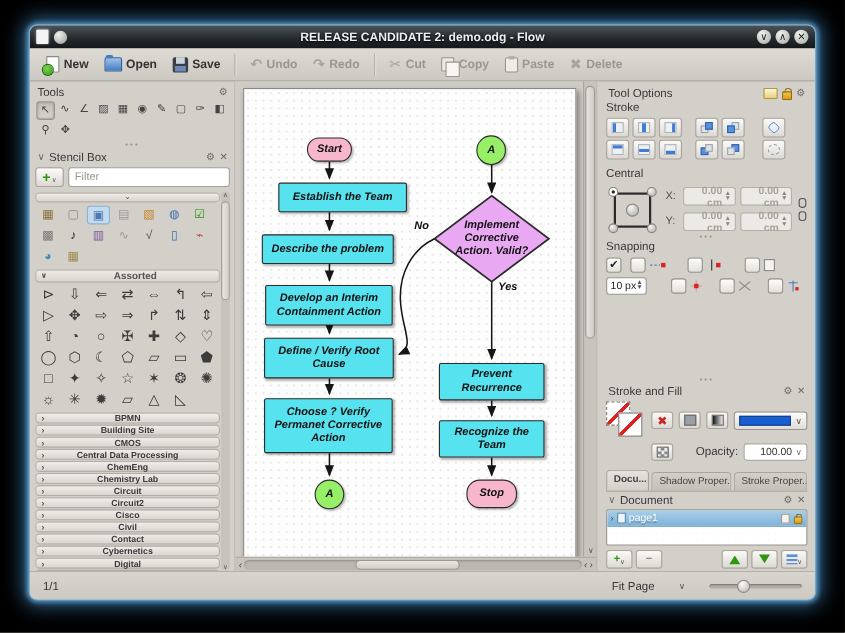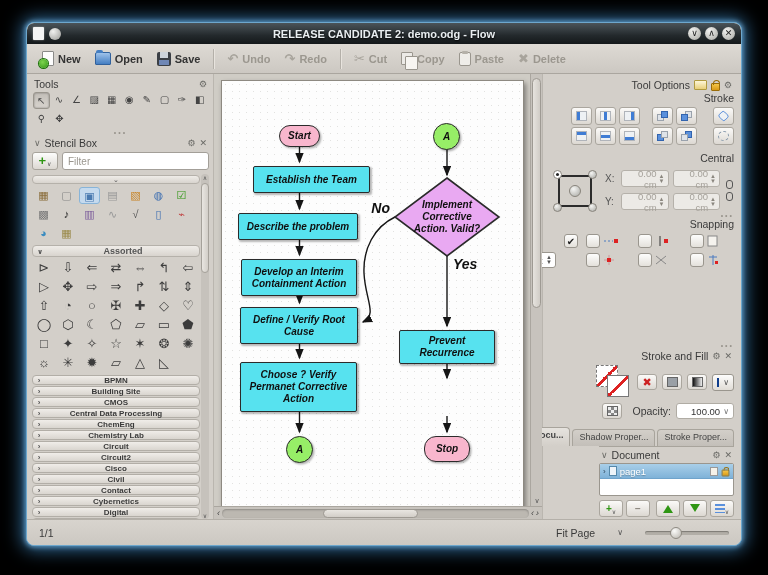--- a/index.html
+++ b/index.html
@@ -125,25 +125,25 @@
     background:linear-gradient(#e9e6e1,#d2cec8); border:1px solid #9e9a93; border-radius:5px; }
   .hscroll .ar { font-size:9px; color:#444; line-height:9px; }
   
   .fc-node { position:absolute; display:flex; align-items:center; justify-content:center;
     text-align:center; font-size:10px; font-weight:600; color:#101010; line-height:1.18;
     border:1.5px solid #2b2b2b; box-shadow:1.5px 1.5px 2px rgba(0,0,0,.28); padding:1px; }
   .proc { background:#57e2ef; border-radius:2px; }
   .term { background:#f8b6cd; border-radius:12px; }
   .conn { background:#97ee67; border-radius:50%; }
   .fc-dec-text { position:absolute; border:none; background:transparent; box-shadow:none; }
-  .edge-label { position:absolute; font-size:14px; font-weight:600; color:#101010; }
+  .edge-label { position:absolute; font-size:10px; font-weight:600; color:#101010; }
   svg.edges { position:absolute; left:0; top:0; }
   
   .rdock { width:199px; flex:0 0 auto; border-left:1px solid #bab6af; display:flex;
-    flex-direction:column; padding:3px 7px 0 8px; font-size:10.5px; color:#3a3a3a;align-items:flex-end; }
+    flex-direction:column; padding:3px 7px 0 8px; font-size:10.5px; color:#3a3a3a; }
   .sect-label { height:14px; flex:0 0 auto; }
   .btnrow { display:flex; gap:3px; margin:1px 0; flex:0 0 auto; align-items:center; }
   .sqbtn { width:21px; height:18px; border:1px solid #aaa69e; border-radius:3px;
     background:linear-gradient(#fbfaf8,#dcd8d2); display:flex; align-items:center;
     justify-content:center; }
   .gap6 { width:6px; } .gap10 { width:10px; }
   .mini { width:11px; height:10px; border:1px solid #b0b4ba; background:#eef1f4; position:relative; }
   .m-l { box-shadow:inset 3px 0 0 #3f7cd4; } .m-r { box-shadow:inset -3px 0 0 #3f7cd4; }
   .m-c { background:linear-gradient(90deg,#eef1f4 3px,#3f7cd4 3px,#3f7cd4 6px,#eef1f4 6px); }
   .m-t { box-shadow:inset 0 3px 0 #3f7cd4; } .m-b { box-shadow:inset 0 -3px 0 #3f7cd4; }
@@ -164,21 +164,21 @@
   .anchor .dot.tl { left:0; top:0; background:#fff; }
   .anchor .dot.tl::after { content:""; position:absolute; left:2px; top:2px; width:3px; height:3px;
     border-radius:50%; background:#222; }
   .anchor .dot.tr { right:0; top:0; } .anchor .dot.bl { left:0; bottom:0; } .anchor .dot.br { right:0; bottom:0; }
   .anchor .dot.ctr { left:16px; top:15px; width:12px; height:12px; }
   .geo-fields { flex:1; display:flex; flex-direction:column; gap:6px; justify-content:center; }
   .frow { display:flex; align-items:center; gap:4px; }
   .frow .lab { width:12px; font-size:10px; color:#555; }
   .spinfield { flex:1; height:17px; border:1px solid #b5b1aa; border-radius:3px; background:#eceae6;
     color:#a5a19a; font-size:9.5px; display:flex; align-items:center; padding:0 3px; }
-  .spinfield .v { flex:1; text-align:right; }
+  .spinfield .v { flex:1; text-align:right;font-weight:bold; }
   .spinfield .spin { font-size:6px; line-height:5px; color:#8a867e; margin-left:2px; }
   .chain-col { width:8px; display:flex; flex-direction:column; justify-content:center; gap:3px; }
   .chain { width:7px; height:9px; border:1.5px solid #555; border-radius:3px; }
   .snaprow { display:flex; align-items:center; gap:8px; margin:2px 0; flex:0 0 auto; }
   .chk { width:14px; height:14px; border:1px solid #9a968e; border-radius:3px;
     background:linear-gradient(#fdfdfc,#e4e1db); font-size:10px; line-height:13px;
     text-align:center; color:#222; flex:0 0 auto; }
   .snapcell { display:flex; align-items:center; gap:3px; width:44px; }
   .spin10 { width:44px; height:16px; border:1px solid #9a968e; border-radius:3px; background:#fff;
     font-size:9.5px; display:flex; align-items:center; padding:0 3px; color:#222; }
@@ -501,20 +501,21 @@
             <div class="fc-node term" style="left:57px;top:44px;width:41px;height:22px">Start</div>
             <div class="fc-node proc" style="left:31px;top:85px;width:117px;height:27px">Establish the Team</div>
             <div class="fc-node proc" style="left:16px;top:132px;width:120px;height:27px">Describe the problem</div>
             <div class="fc-node proc" style="left:19px;top:178px;width:116px;height:37px">Develop an Interim Containment Action</div>
             <div class="fc-node proc" style="left:18px;top:226px;width:118px;height:37px">Define / Verify Root Cause</div>
             <div class="fc-node proc" style="left:18px;top:281px;width:117px;height:50px">Choose ? Verify Permanet Corrective Action</div>
             <div class="fc-node conn" style="left:64px;top:355px;width:27px;height:27px">A</div>
             <div class="fc-node conn" style="left:211px;top:42px;width:27px;height:27px">A</div>
             <div class="fc-node fc-dec-text" style="left:185px;top:101px;width:80px;height:70px">Implement Corrective Action. Valid?</div>
             <div class="fc-node proc" style="left:177px;top:249px;width:96px;height:34px">Prevent Recurrence</div>
+            <div class="fc-node proc" style="left:177px;top:301px;width:96px;height:34px">Recognize the Team</div>
             <div class="fc-node term" style="left:202px;top:355px;width:46px;height:26px">Stop</div>
             <div class="edge-label" style="left:146px;top:119px;width:22px;text-align:right">No</div>
             <div class="edge-label" style="left:231px;top:175px">Yes</div>
           </div>
         </div>
         <div class="vscroll">
           <span class="thumb"></span>
           <span class="ar" style="bottom:1px">∨</span>
         </div>
       </div>

